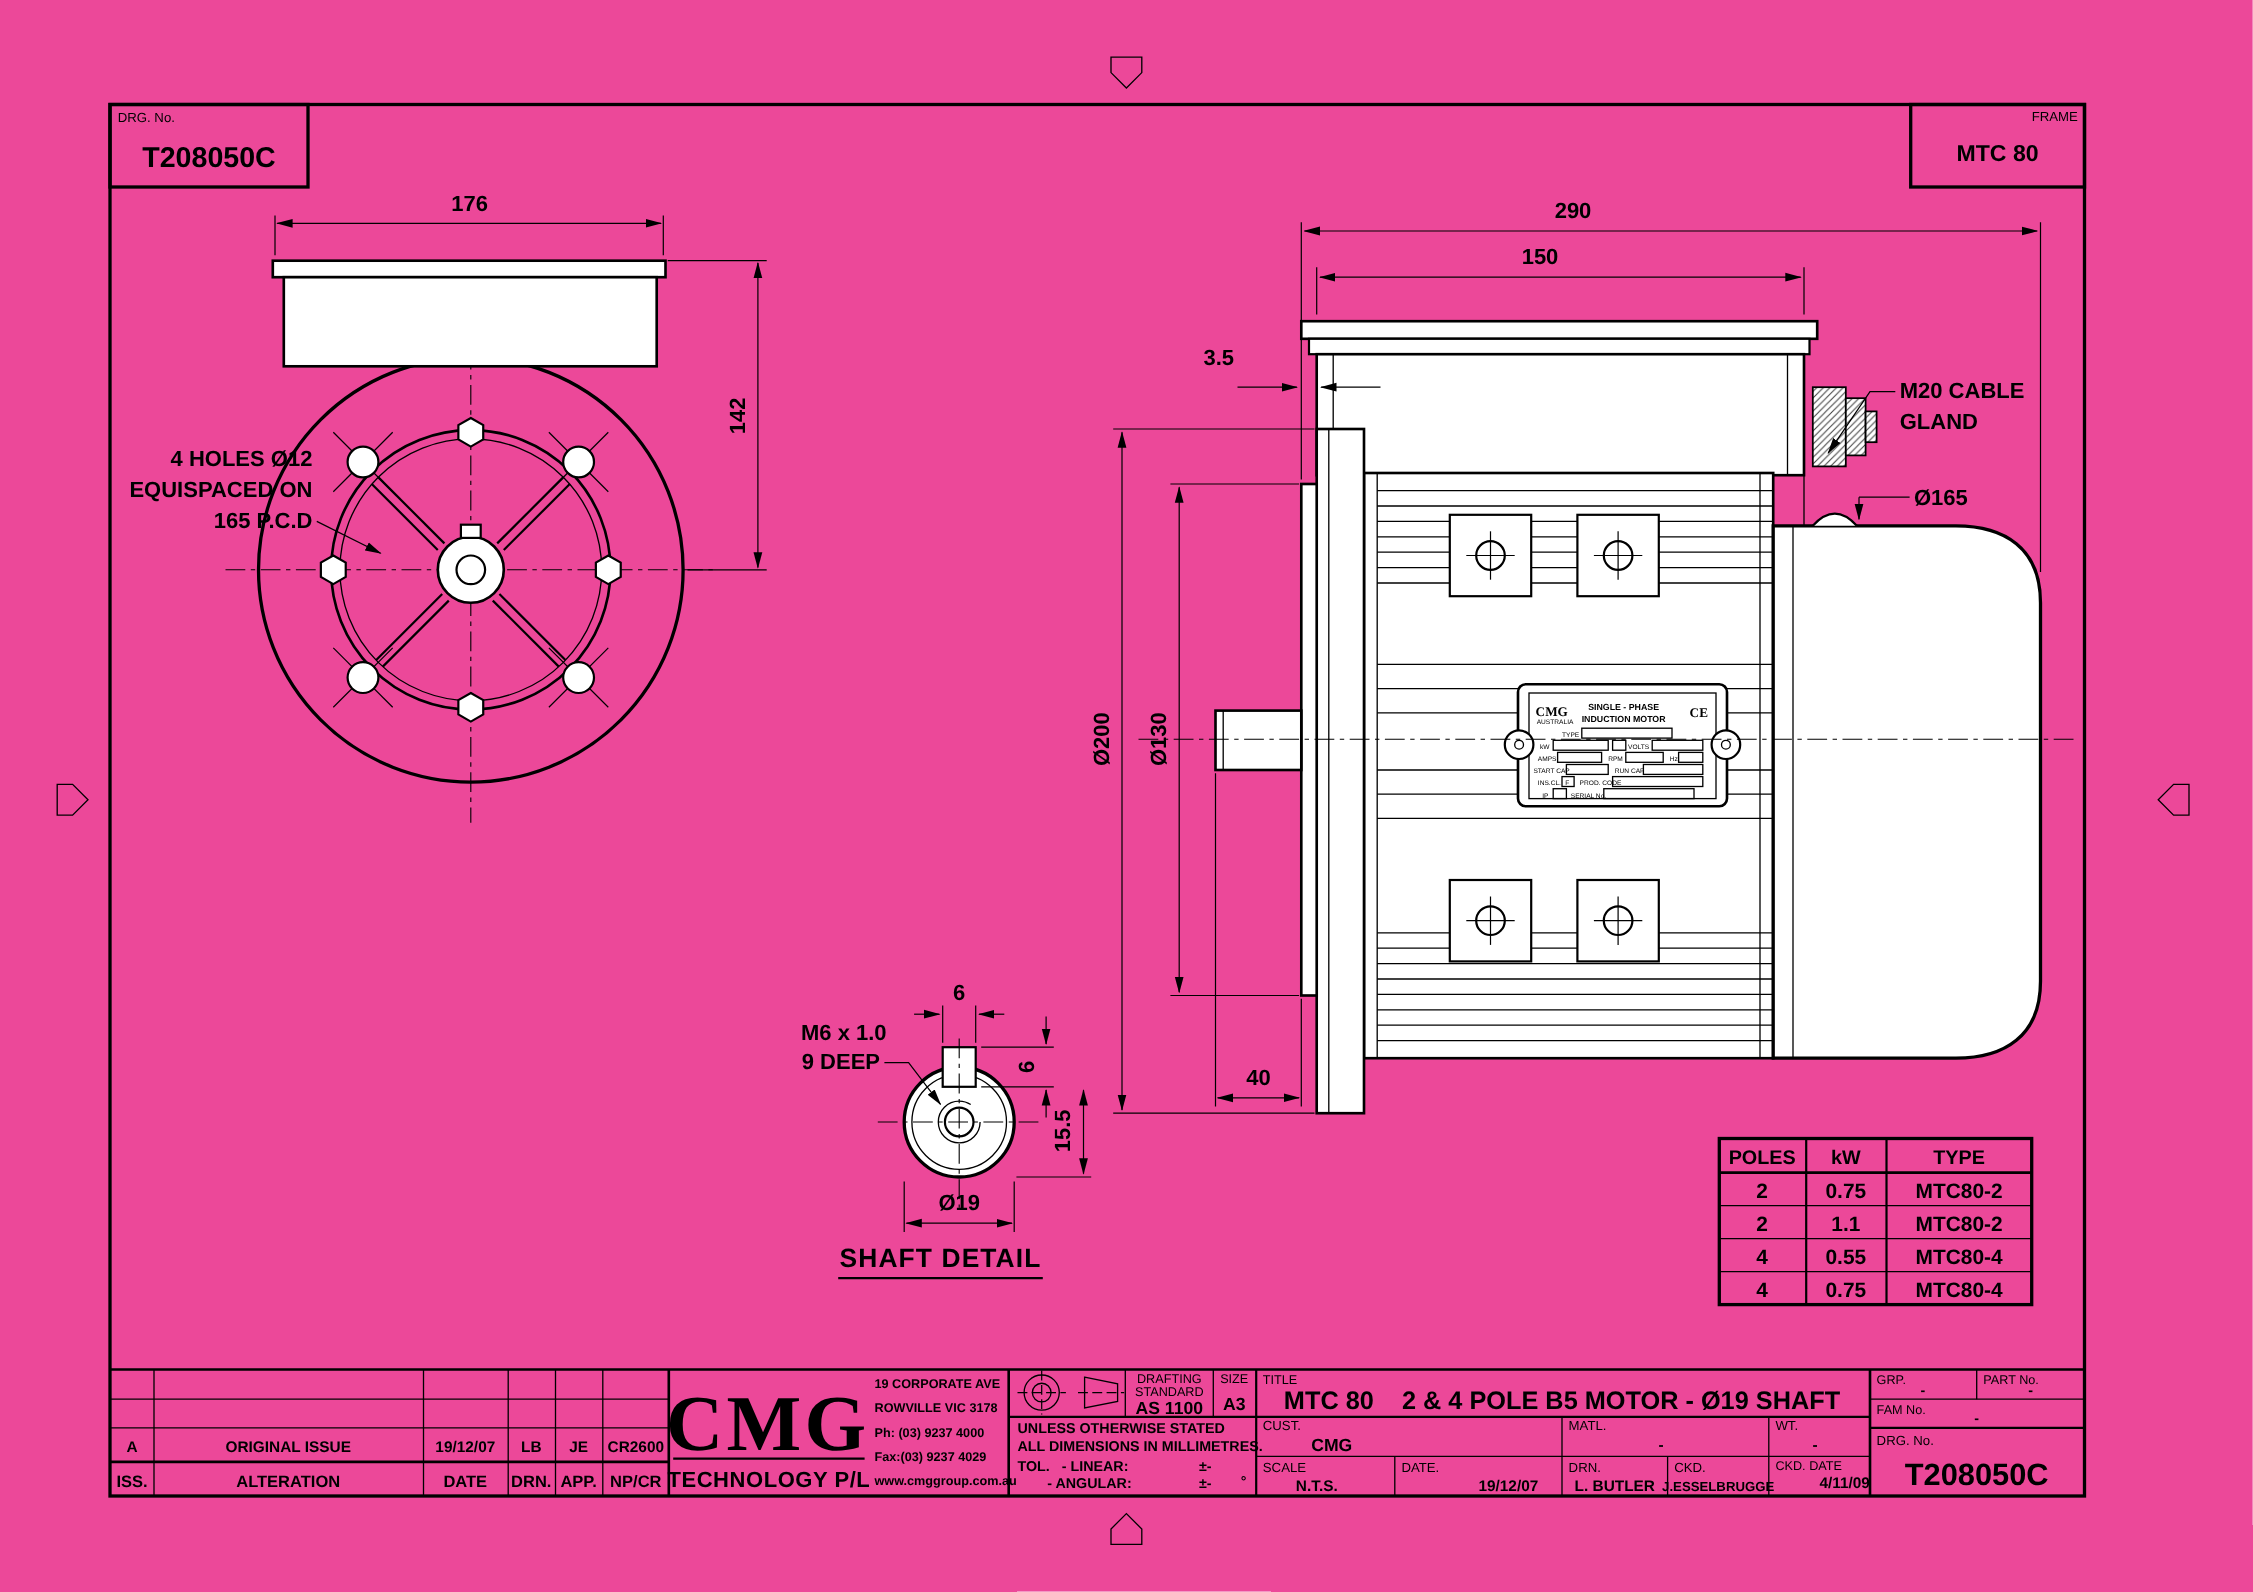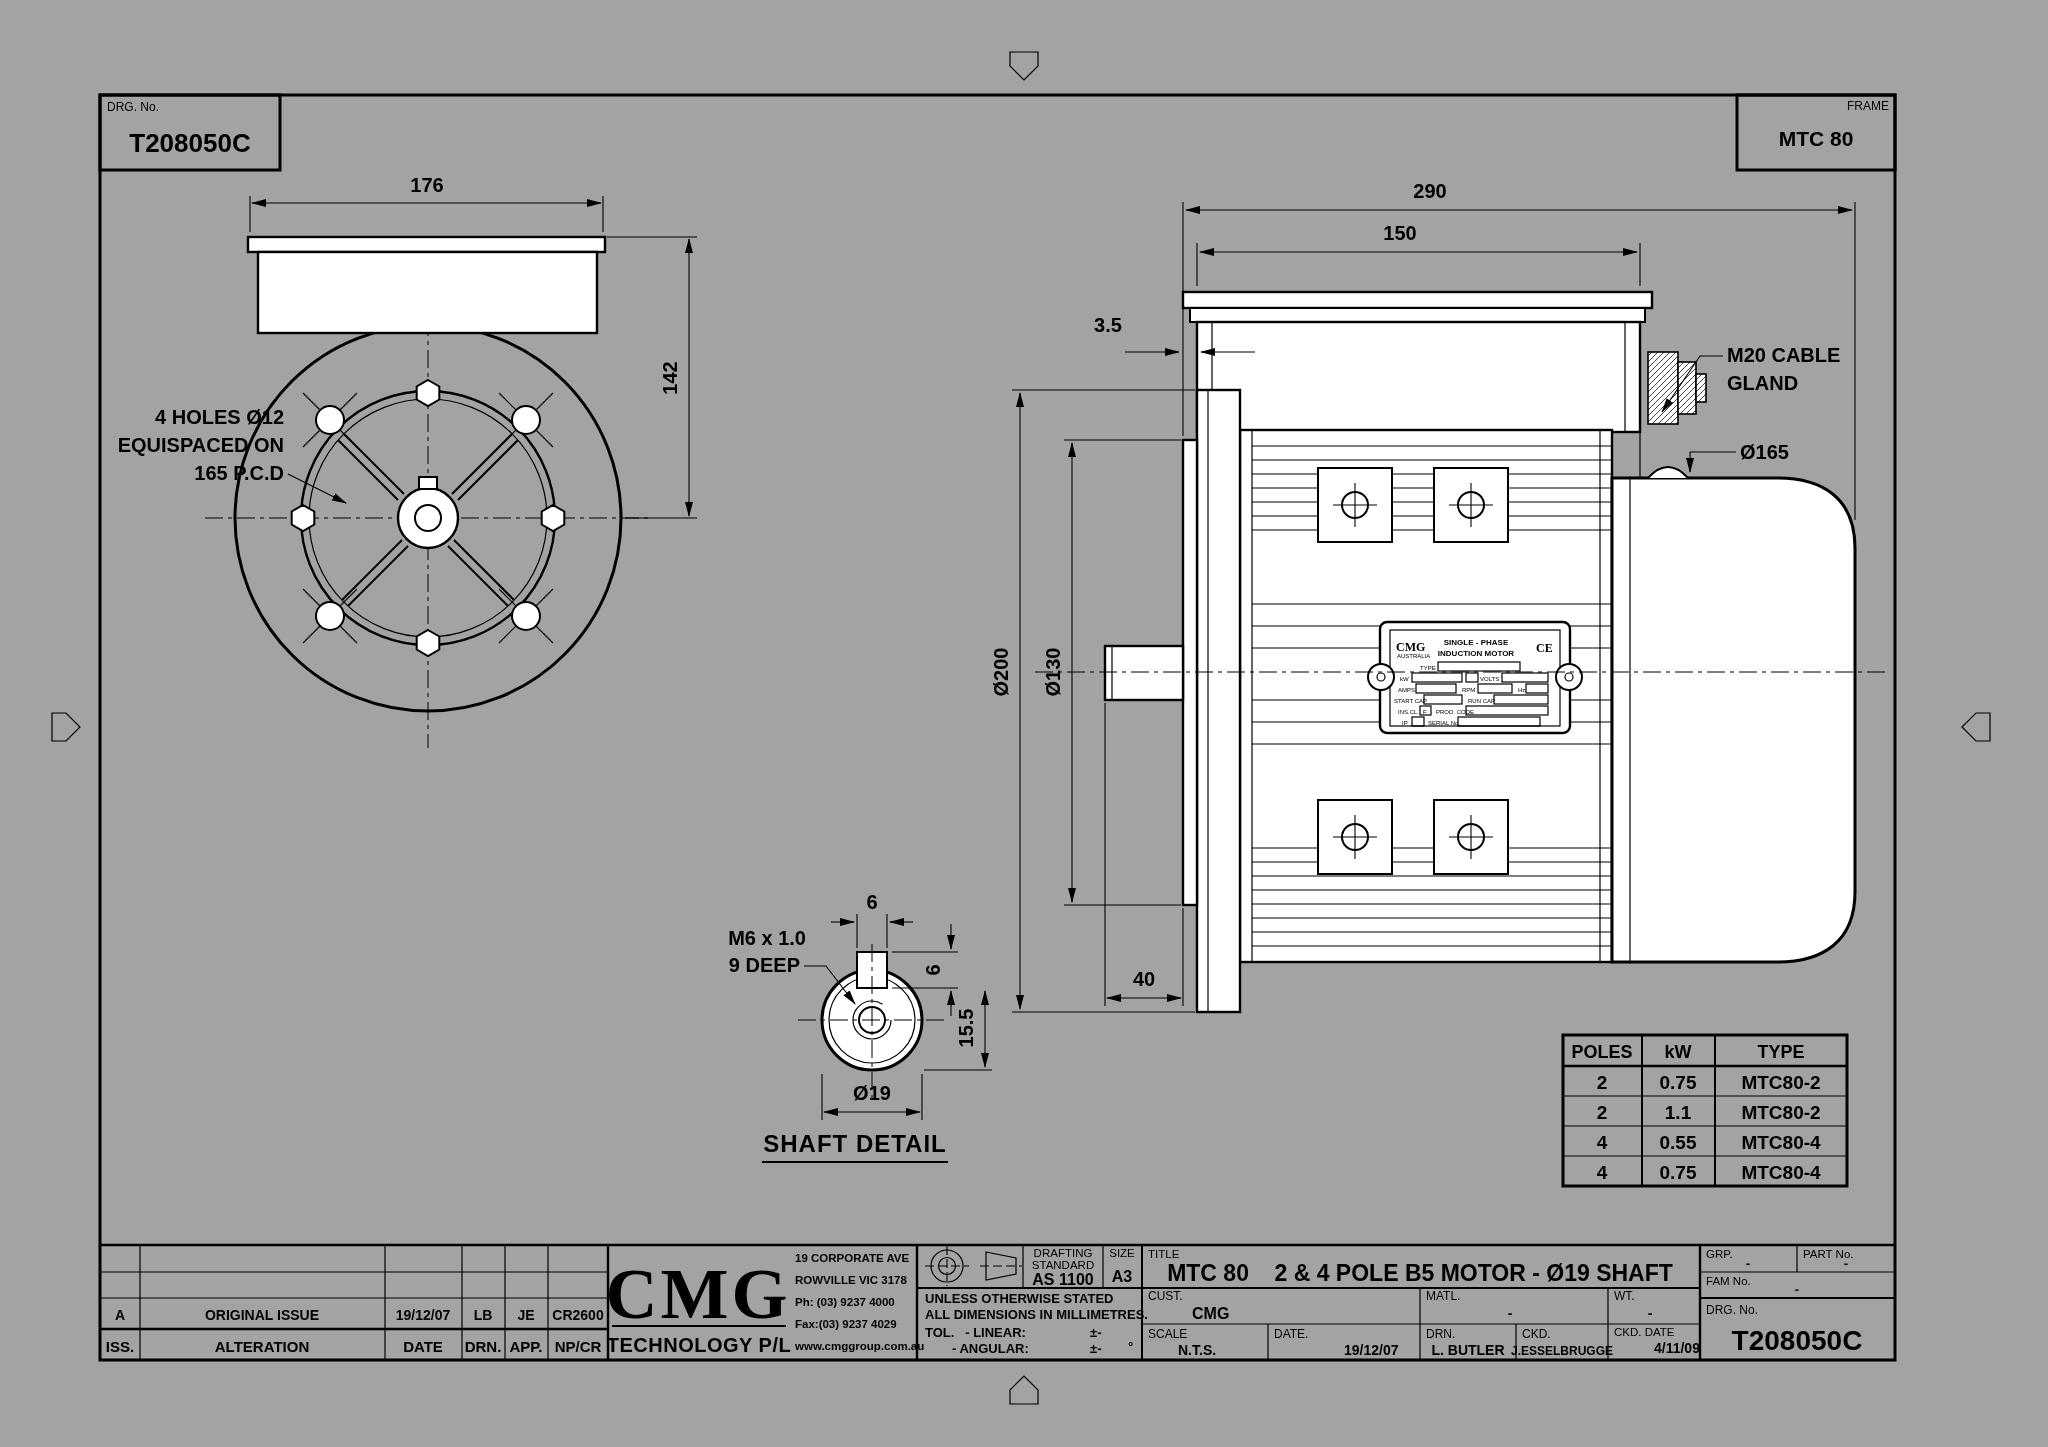--- a/index.html
+++ b/index.html
@@ -1,16 +1,16 @@
 <!DOCTYPE html>
 <html><head>
 <meta charset="utf-8">
 <style>
   html,body{margin:0;padding:0;background:#fff;}
-  .sheet{position:relative;width:2048px;height:1447px;background:#a3a3a3;}
+  .sheet{position:relative;width:2048px;height:1447px;background:#ec4899;}
   svg{position:absolute;left:0;top:0;}
   text{font-family:"Liberation Sans",sans-serif;fill:#000;stroke:none;white-space:pre;}
   .t11{font-size:11.5px;}
   .t11b{font-size:11.5px;font-weight:700;}
   .t12{font-size:12px;}
   .t13{font-size:13px;font-weight:600;}
   .t14{font-size:14px;font-weight:600;}
   .t15{font-size:15px;font-weight:700;}
   .t16{font-size:16px;font-weight:700;}
   .dimt{font-size:20px;font-weight:600;}

